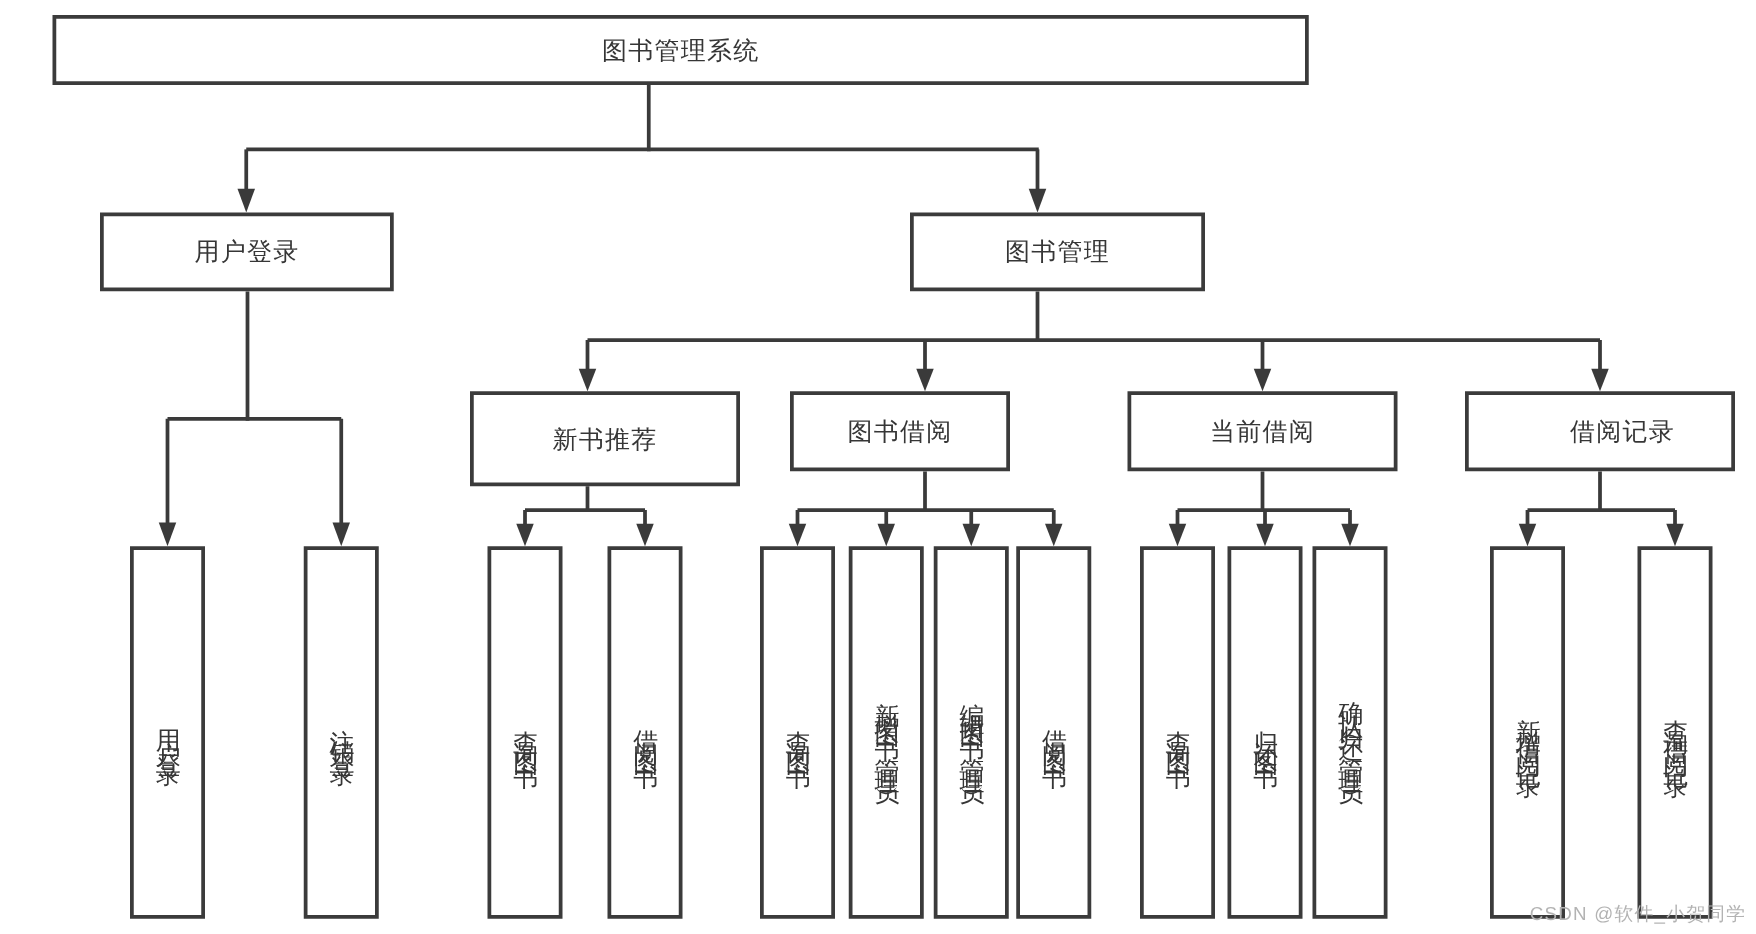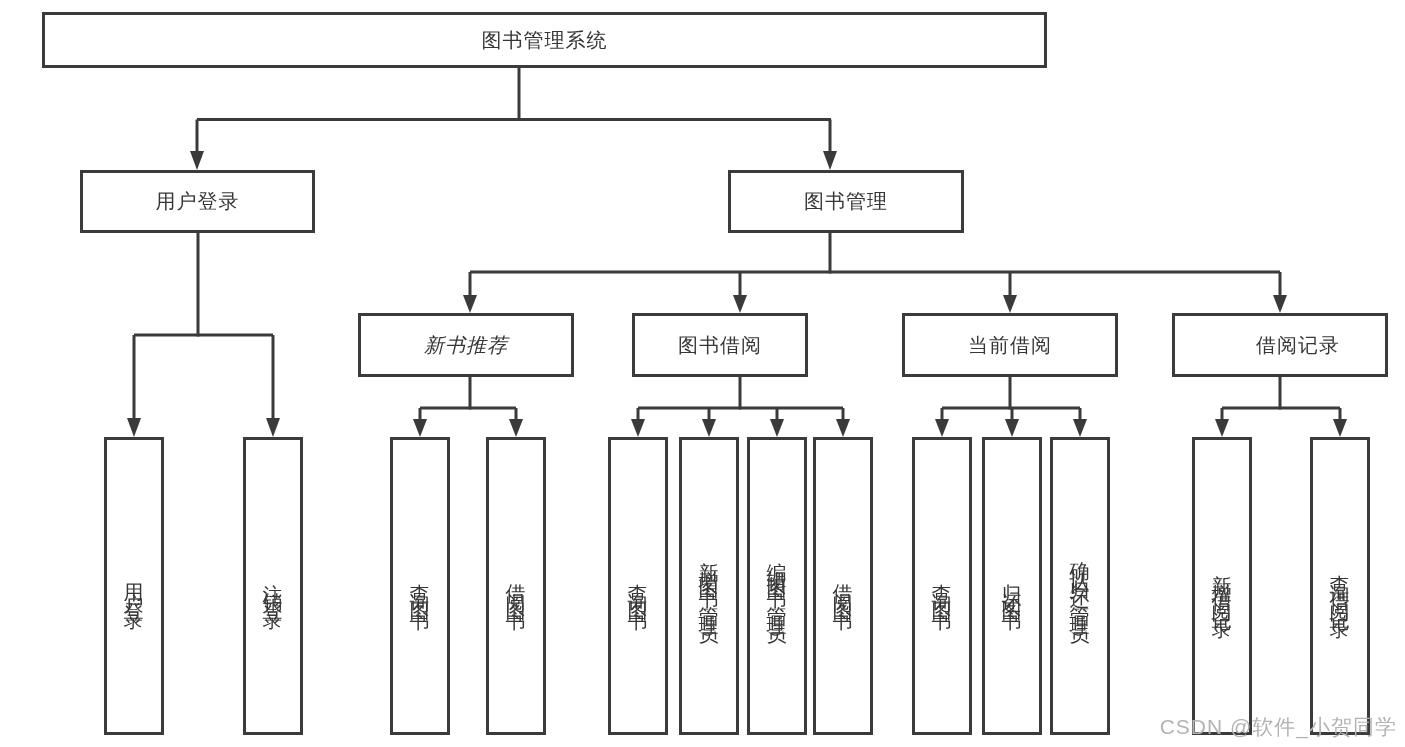--- a/index.html
+++ b/index.html
@@ -32,21 +32,21 @@
     writing-mode:vertical-rl;
     text-orientation:mixed;
     font-size:20px;
     letter-spacing:9px;
     line-height:1;
   }
   .watermark{
     position:absolute;
     right:8px;
     bottom:6px;
-    font-size:21px;
+    font-size:15px;
     color:#b3b3b3;
     letter-spacing:1px;
     pointer-events:none;
     margin-top:10px;
   }
 </style>
 </head>
 <body>
 
 <div class="canvas">
@@ -125,21 +125,21 @@
     <span>图书管理系统</span>
   </div>
 
   <div class="node h-node" style="left:80px;top:170px;width:235px;height:63px;">
     <span>用户登录</span>
   </div>
   <div class="node h-node" style="left:728px;top:170px;width:236px;height:63px;">
     <span>图书管理</span>
   </div>
 
-  <div class="node h-node" style="left:358px;top:313px;width:216px;height:64px;font-style:italic;">
+  <div class="node h-node" style="left:376px;top:313px;width:216px;height:76px;">
     <span>新书推荐</span>
   </div>
   <div class="node h-node" style="left:632px;top:313px;width:176px;height:64px;">
     <span>图书借阅</span>
   </div>
   <div class="node h-node" style="left:902px;top:313px;width:216px;height:64px;">
     <span>当前借阅</span>
   </div>
   <div class="node h-node" style="left:1172px;top:313px;width:216px;height:64px;padding-left:36px;">
     <span>借阅记录</span>

